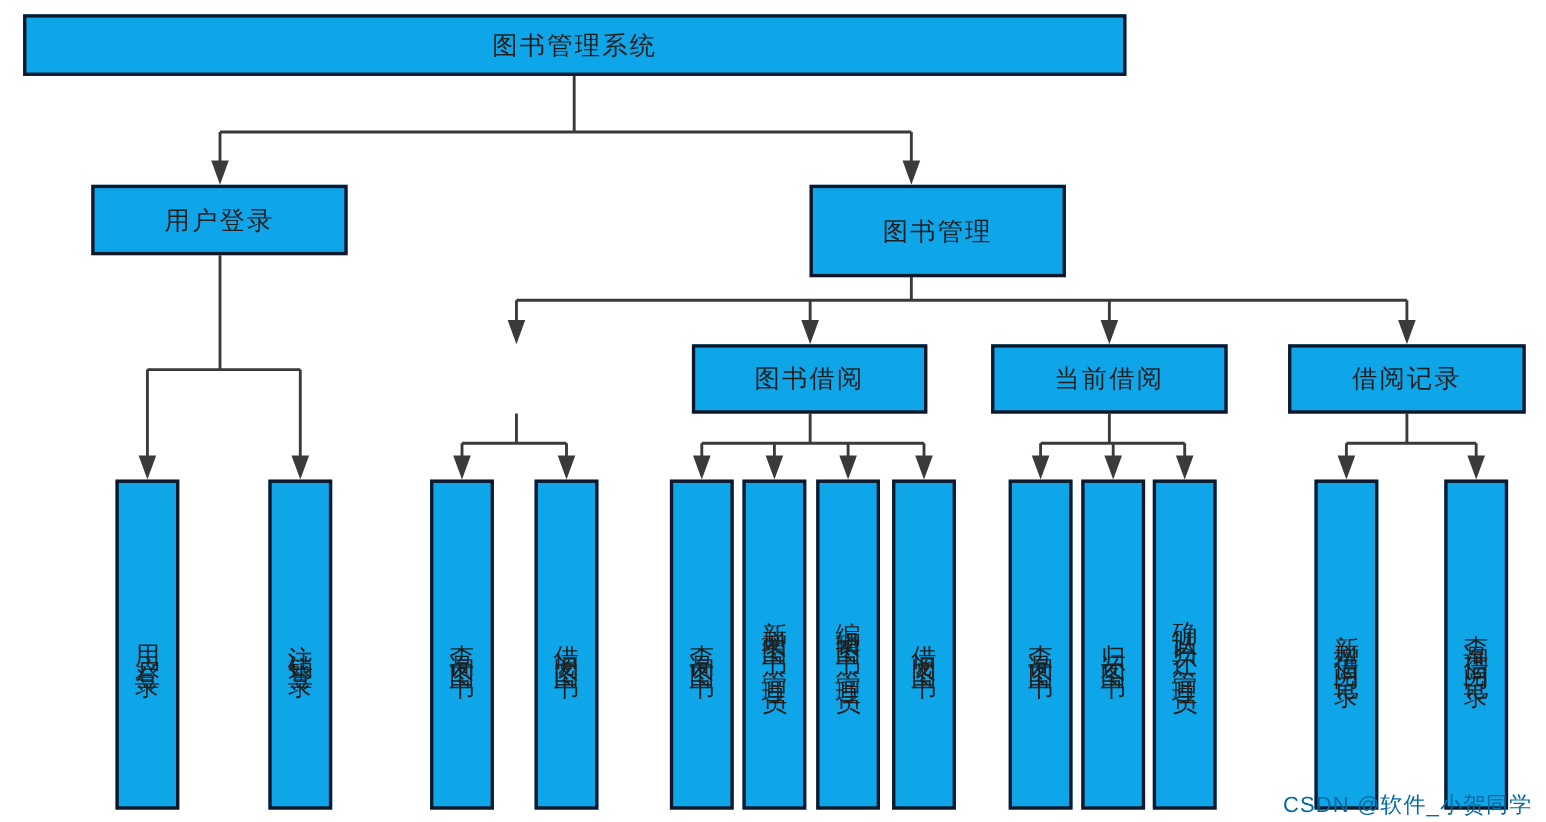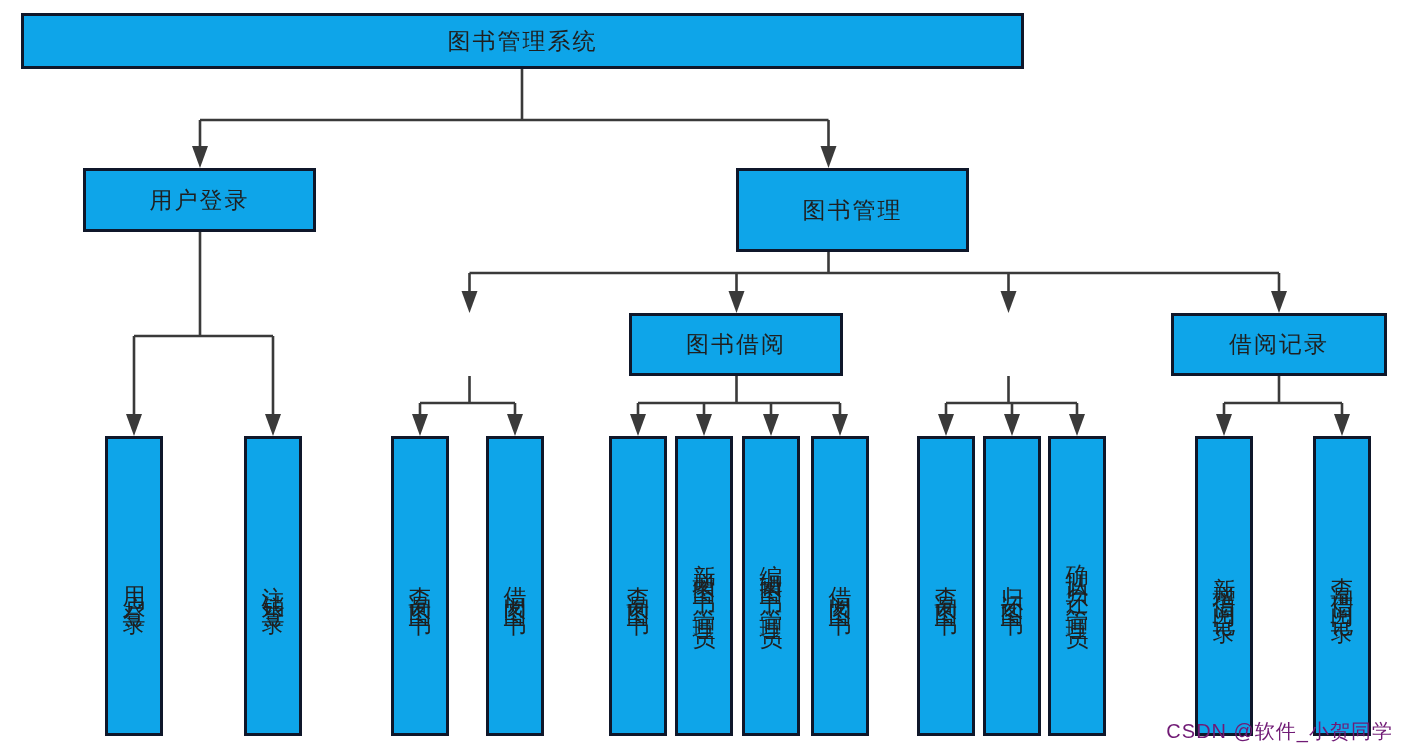--- a/index.html
+++ b/index.html
@@ -26,21 +26,21 @@
     text-orientation:upright;
     font-size:23px;
     letter-spacing:9px;
     line-height:1;
     white-space:nowrap;
   }
   .watermark{
     position:absolute;
     right:12px;bottom:2px;
     font-size:20px;
-    color:#701a75;
+    color:#0369a1;
     letter-spacing:1px;
     white-space:nowrap;
   }
 </style>
 </head>
 <body>
 
 <div class="canvas">
 
   <svg class="connectors" width="1405" height="747" viewBox="0 0 1405 747">
@@ -93,20 +93,23 @@
   <div class="node" style="left:83px;top:168px;width:233px;height:64px;">
     <span class="hlabel">用户登录</span>
   </div>
   <div class="node" style="left:712px;top:168px;width:233px;height:84px;margin-left:24px;">
     <span class="hlabel">图书管理</span>
   </div>
 
   <div class="node" style="left:629px;top:313px;width:214px;height:63px;">
     <span class="hlabel">图书借阅</span>
   </div>
+  <div class="node" style="left:901px;top:313px;width:215px;height:63px;">
+    <span class="hlabel">当前借阅</span>
+  </div>
   <div class="node" style="left:1171px;top:313px;width:216px;height:63px;">
     <span class="hlabel">借阅记录</span>
   </div>
 
   <div class="node leaf" style="left:105px;top:436px;width:58px;height:300px;">
     <span class="vtext">用户登录</span>
   </div>
   <div class="node leaf" style="left:244px;top:436px;width:58px;height:300px;">
     <span class="vtext">注销登录</span>
   </div>

